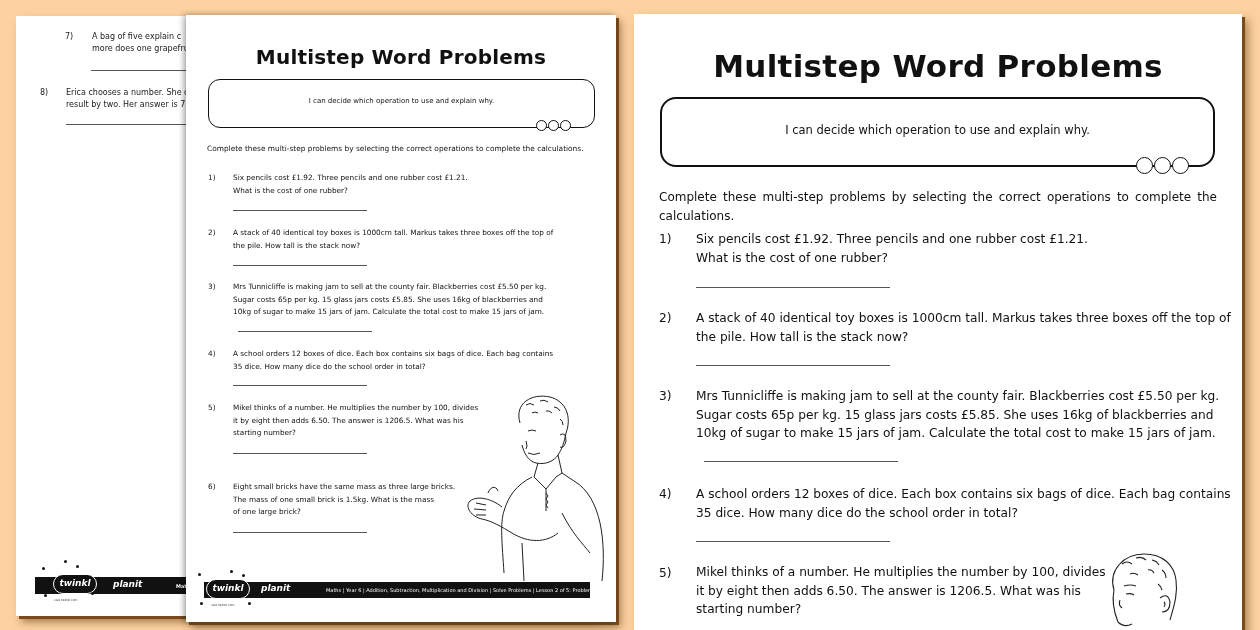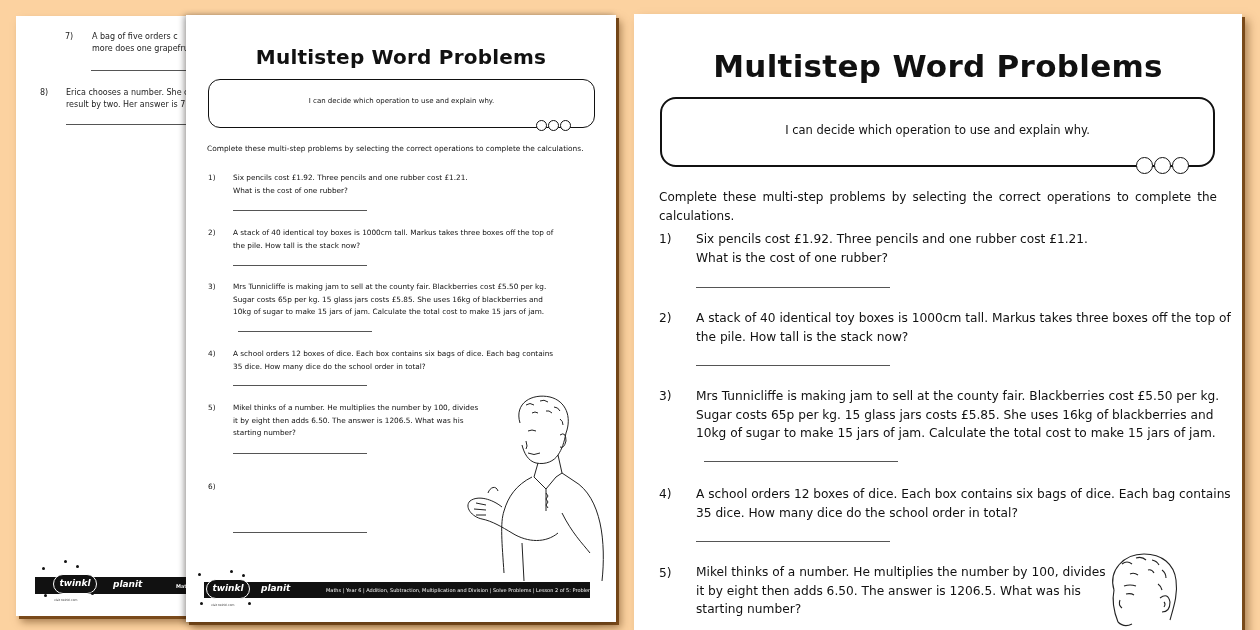--- a/index.html
+++ b/index.html
@@ -66,21 +66,21 @@
     svg.illus { position: absolute; }
   </style>
 </head>
 <body>
 
 <div class="stage">
 
   <div class="sheet sheet-back">
     <span class="num" style="left:49px;top:16px;">7)</span>
     <div class="q" style="left:76px;top:15px;">
-      <div>A bag of five orders c</div>
+      <div>A bag of five explain c</div>
       <div>more does one grapefru</div>
     </div>
     <div class="ans-line" style="left:75px;top:54px;width:100px;"></div>
 
     <span class="num" style="left:24px;top:72px;">8)</span>
     <div class="q" style="left:50px;top:71px;">
       <div>Erica chooses a number. She c</div>
       <div>result by two. Her answer is 7</div>
     </div>
     <div class="ans-line" style="left:50px;top:108px;width:125px;"></div>
@@ -140,20 +140,25 @@
 
     <span class="qn" style="top:388px;">5)</span>
     <div class="qt" style="top:387px;">
       <div>Mikel thinks of a number. He multiplies the number by 100, divides</div>
         <div>it by eight then adds 6.50. The answer is 1206.5. What was his</div>
         <div>starting number?</div>
     </div>
     <div class="ans-line" style="left:47px;top:438px;width:134px;"></div>
 
     <span class="qn" style="top:467px;">6)</span>
+    <div class="qt" style="top:466px;">
+      <div>Eight small bricks have the same mass as three large bricks.</div>
+        <div>The mass of one small brick is 1.5kg. What is the mass</div>
+        <div>of one large brick?</div>
+    </div>
     <div class="ans-line" style="left:47px;top:517px;width:134px;"></div>
 
     <svg class="illus" style="left:276px;top:378px;" width="150" height="190" viewBox="0 0 150 190">
       <g fill="none" stroke="#222" stroke-width="1">
         <path d="M58 30 C52 10 70 0 88 4 C104 8 110 24 104 40 C102 50 100 56 96 62 C92 68 84 72 74 70 C66 68 62 60 60 52"></path>
         <path d="M64 12 q4 -3 8 0 M78 8 q4 -2 8 1 M92 14 q4 0 6 4 M98 26 q3 2 3 6 M70 20 q3 -2 6 0 M84 18 q3 -1 6 2"></path>
         <path d="M66 38 q4 -2 8 0 M64 48 q2 6 0 8 M66 60 q6 3 12 0"></path>
         <path d="M98 42 q6 -4 6 6 q-2 8 -6 6"></path>
         <path d="M76 70 L72 84 M96 62 L100 80"></path>
         <path d="M72 84 L84 96 L94 84 L100 80 L112 88"></path>

